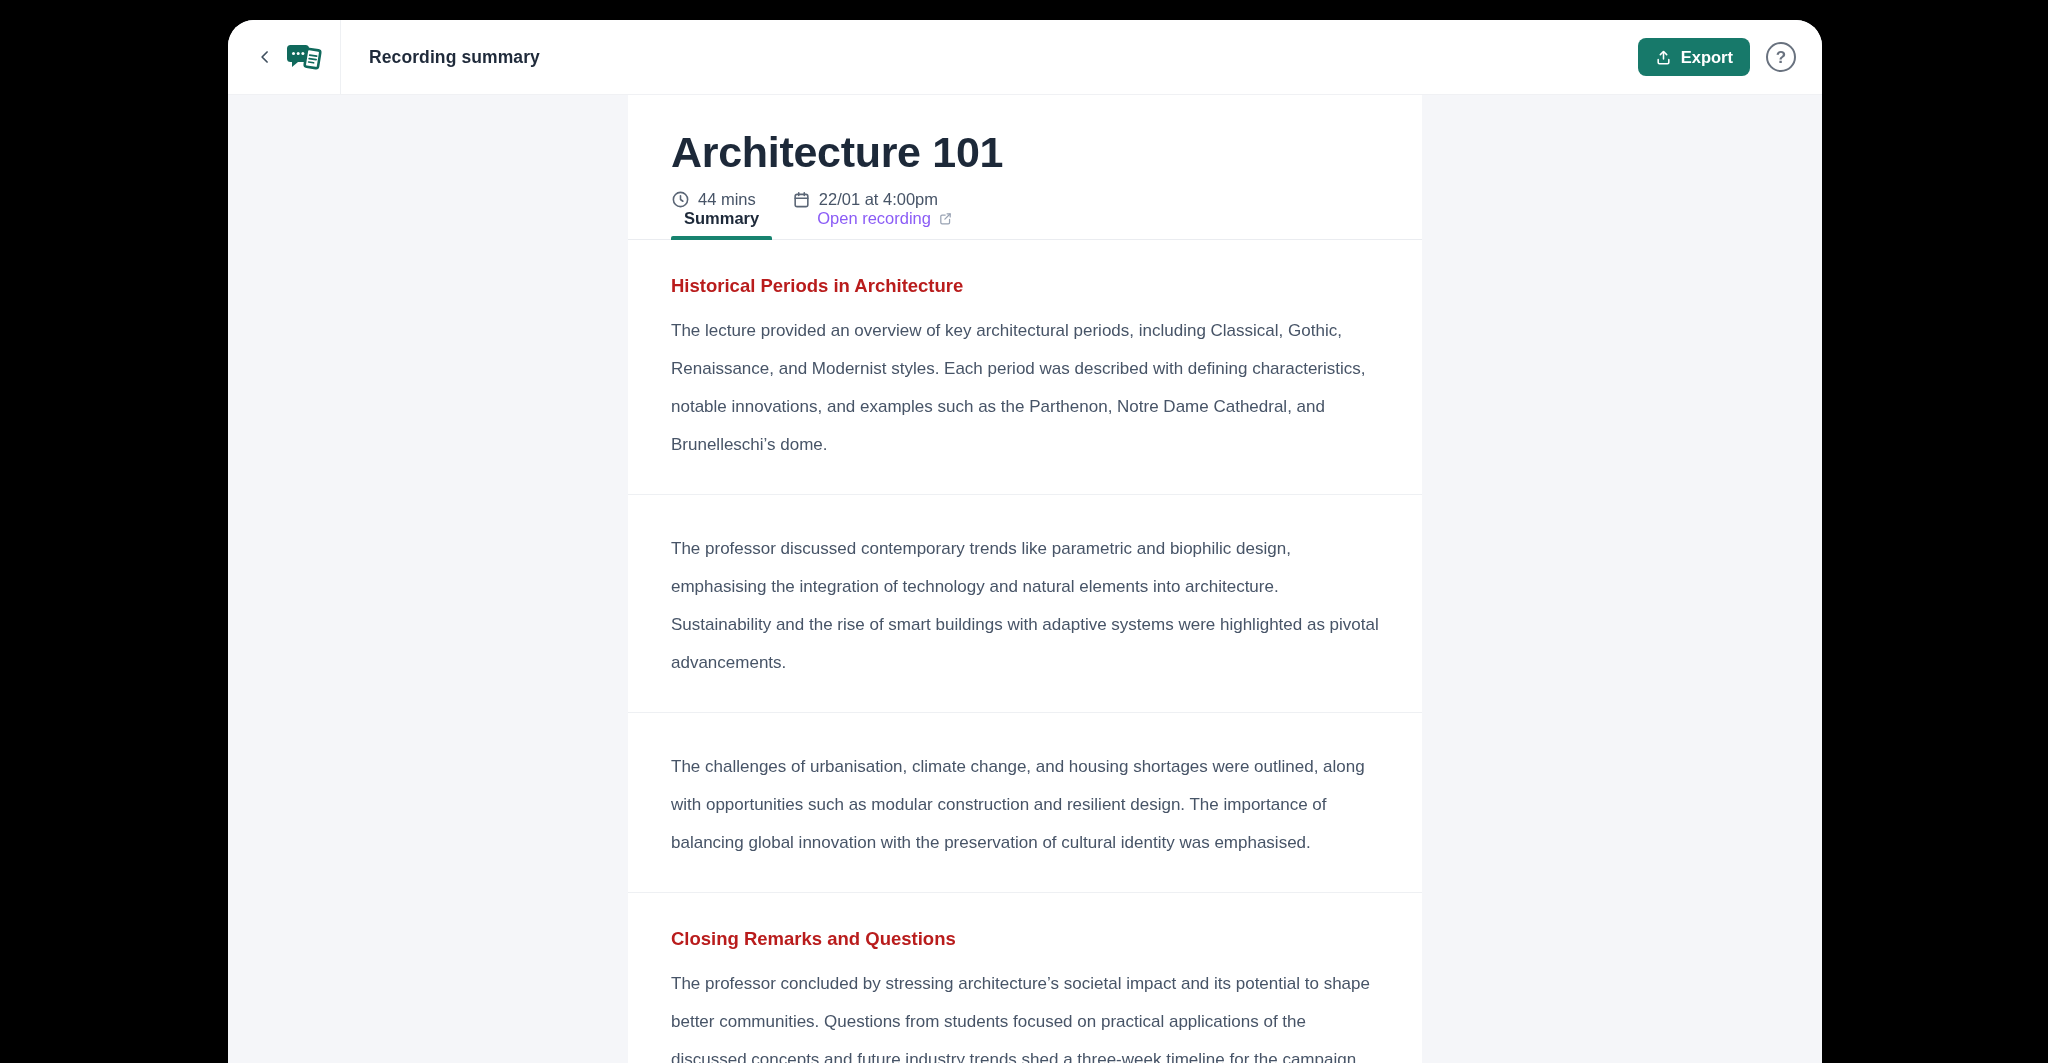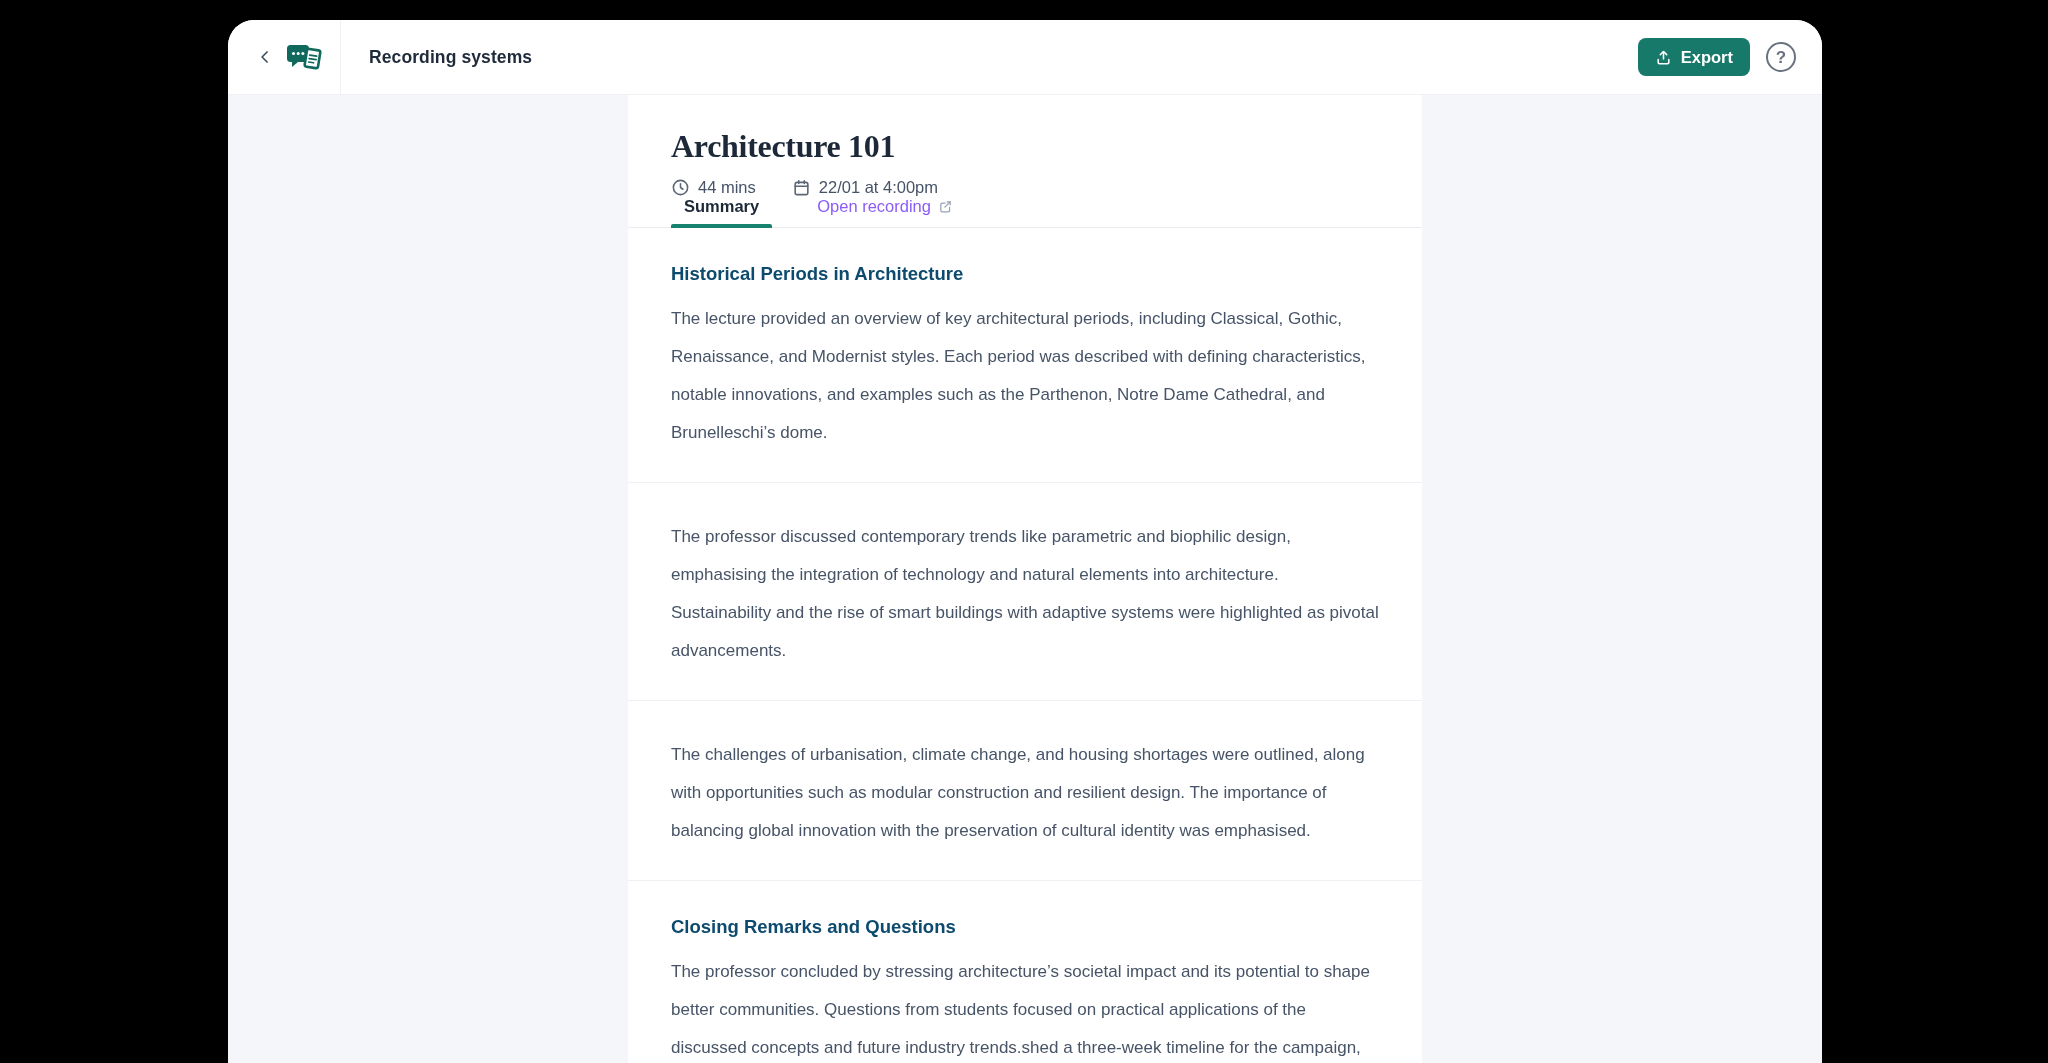--- a/index.html
+++ b/index.html
@@ -91,25 +91,24 @@
     justify-content:center;
     overflow:hidden;
   }
   .card {
     width:794px;
     background:#ffffff;
     min-height:100%;
   }
   .rec-title {
     padding:33px 43px 0 43px;
-    font-size:32px;
+    font-size:43px;
     font-weight:700;
     color:#1d2939;
     letter-spacing:-.3px;
-    font-family:Liberation Serif, serif;
   }
   .meta-row {
     display:flex; align-items:center; gap:36px;
     padding:13px 43px 0 43px;
     color:#475467;
     font-size:16.5px;
   }
   .meta-item { display:flex; align-items:center; gap:8px; }
   
   .tabs-row {
@@ -140,21 +139,21 @@
   .tab.inactive { color:#8b5cf6; font-weight:500; }
   
   .section {
     padding:35px 43px 30px 43px;
     border-bottom:1px solid #eef0f3;
   }
   .section:last-child { border-bottom:none; }
   .section-heading {
     font-size:18.5px;
     font-weight:700;
-    color:#0c4a6e;
+    color:#b91c1c;
     margin-bottom:15px;
   }
   .section-body {
     font-size:17px;
     line-height:38px;
     color:#475467;
     max-width:710px;
   }
   .icon-flex { display:flex; align-items:center; justify-content:center; }
 </style>
@@ -179,21 +178,21 @@
           <circle cx="9.5" cy="16.5" r="1.5" fill="#ffffff"></circle>
           <circle cx="14.2" cy="16.5" r="1.5" fill="#ffffff"></circle>
           <circle cx="18.9" cy="16.5" r="1.5" fill="#ffffff"></circle>
           <g transform="rotate(9 28 23)">
             <rect x="21.5" y="12.5" width="13.5" height="18" rx="2.2" fill="#ffffff" stroke="#10695c" stroke-width="2.6"></rect>
             <path d="M25 18.5 h7 M25 22 h7 M25 25.5 h5" stroke="#10695c" stroke-width="1.7" stroke-linecap="round"></path>
           </g>
         </svg>
       </div>
       <div class="header-vdivider"></div>
-      <div class="header-title">Recording systems</div>
+      <div class="header-title">Recording summary</div>
     </div>
     <div class="header-right">
       <button class="export-btn">
         <span class="icon-flex">
           <svg width="17" height="17" viewBox="0 0 24 24" fill="none" stroke="#ffffff" stroke-width="2.2" stroke-linecap="round" stroke-linejoin="round">
               <path d="M12 14 V4"></path>
               <path d="M7.5 8 L12 3.5 L16.5 8"></path>
               <path d="M4.5 15 v4 a1.8 1.8 0 0 0 1.8 1.8 h11.4 a1.8 1.8 0 0 0 1.8 -1.8 v-4"></path>
             </svg>
         </span>

